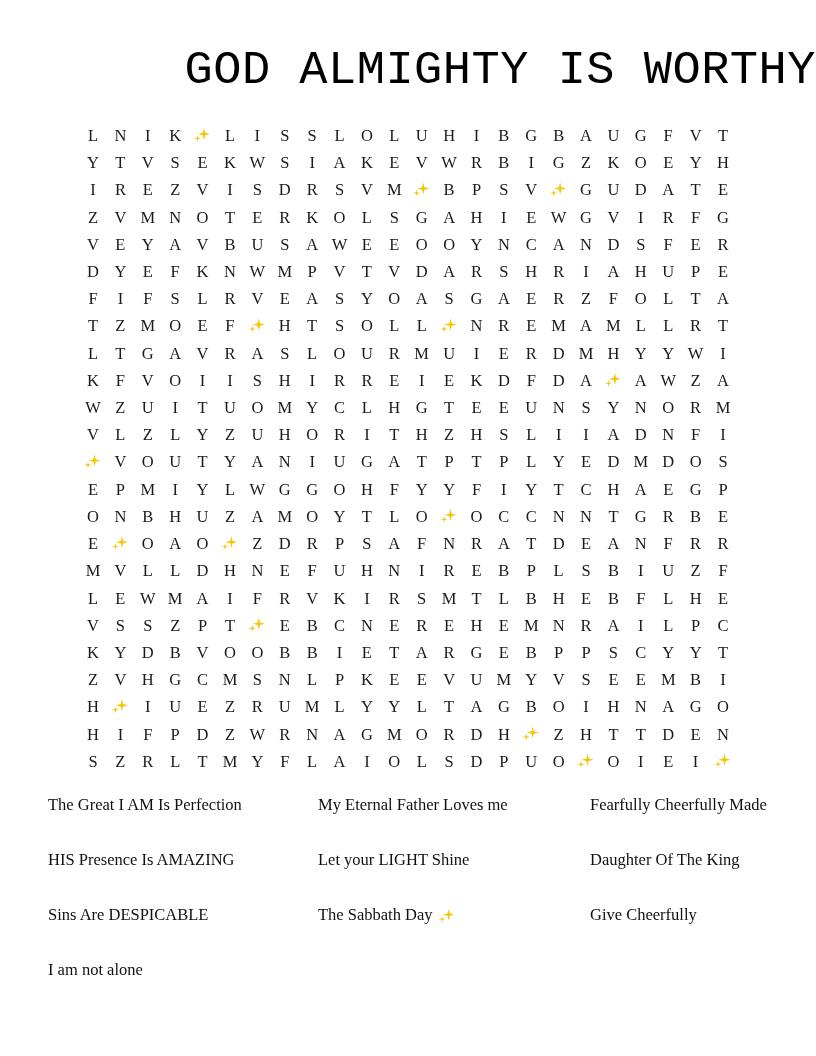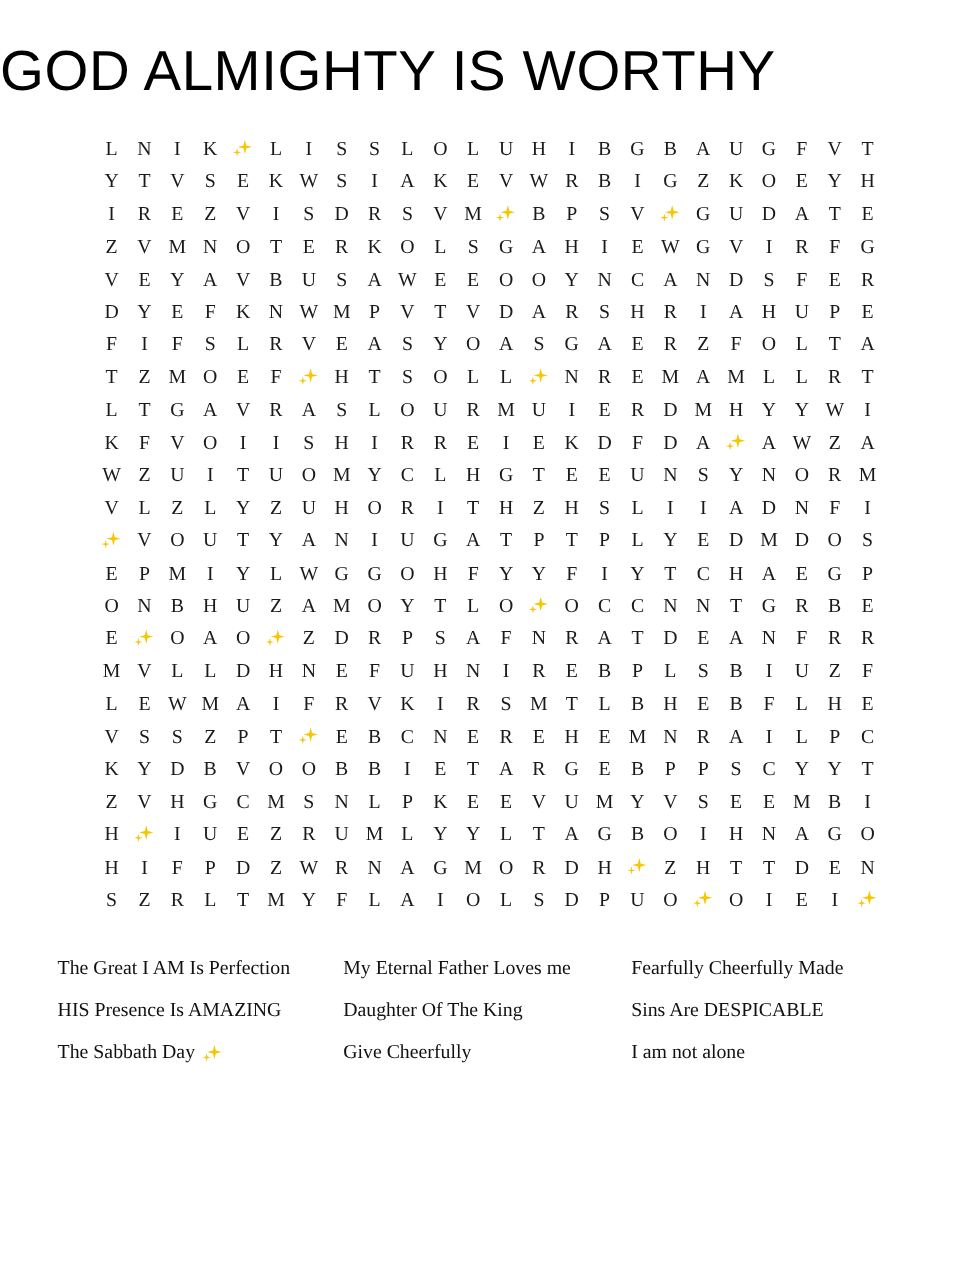--- a/index.html
+++ b/index.html
@@ -15,27 +15,27 @@
     overflow: hidden;
     position: relative;
   }
   #page {
     width: 816px;
     height: 1056px;
     box-sizing: border-box;
     position: relative;
   }
   #puzzle-title {
-    text-align: left;
-    font-family: Liberation Sans, sans-serif;
+    text-align: right;
+    font-family: Liberation Mono, monospace;
     font-size: 47px;
     font-weight: normal;
     letter-spacing: 0.5px;
     margin: 0;
-    padding-top: 32px;
+    padding-top: 44px;
     line-height: 1.15;
     color: #000000;
     white-space: nowrap;
   }
   #grid-wrap {
     margin-top: 24px;
     display: flex;
     justify-content: center;
   }
   table.word-grid {
@@ -75,26 +75,27 @@
     width: 12px; height: 12px;
     left: 4px; top: 1px;
     background: #F7C600;
   }
   .sparkle-glyph i.small {
     width: 7px; height: 7px;
     left: 0px; top: 8px;
     background: #F5C518;
   }
   #word-list {
-    margin: 32px 0 0 0;
+    margin: 18px 0 0 0;
     padding: 0 44px 0 48px;
     display: grid;
     grid-template-columns: 238px 240px auto;
     row-gap: 12px;
     column-gap: 0px;
+    gap: 32px;
   }
   .word-item {
     font-family: "Liberation Serif", "DejaVu Serif", serif;
     font-size: 16.5px;
     line-height: 23px;
     color: #111111;
     white-space: nowrap;
   }
   .word-item .sparkle-glyph {
     margin-left: 2px;
@@ -739,20 +740,21 @@
           </tr>
         </tbody>
     </table>
   </div>
 
   <div id="word-list">
       <div class="word-item">The Great I AM Is Perfection</div>
       <div class="word-item">My Eternal Father Loves me</div>
       <div class="word-item">Fearfully Cheerfully Made</div>
       <div class="word-item">HIS Presence Is AMAZING</div>
+      <div class="word-item">Let your LIGHT Shine</div>
       <div class="word-item">Daughter Of The King</div>
       <div class="word-item">Sins Are DESPICABLE</div>
       <div class="word-item">The Sabbath Day <span class="sparkle-glyph"><i class="small"></i><i class="big"></i></span></div>
       <div class="word-item">Give Cheerfully</div>
       <div class="word-item">I am not alone</div>
       <div class="word-item empty"></div>
       <div class="word-item empty"></div>
     </div>
 
 </div>

